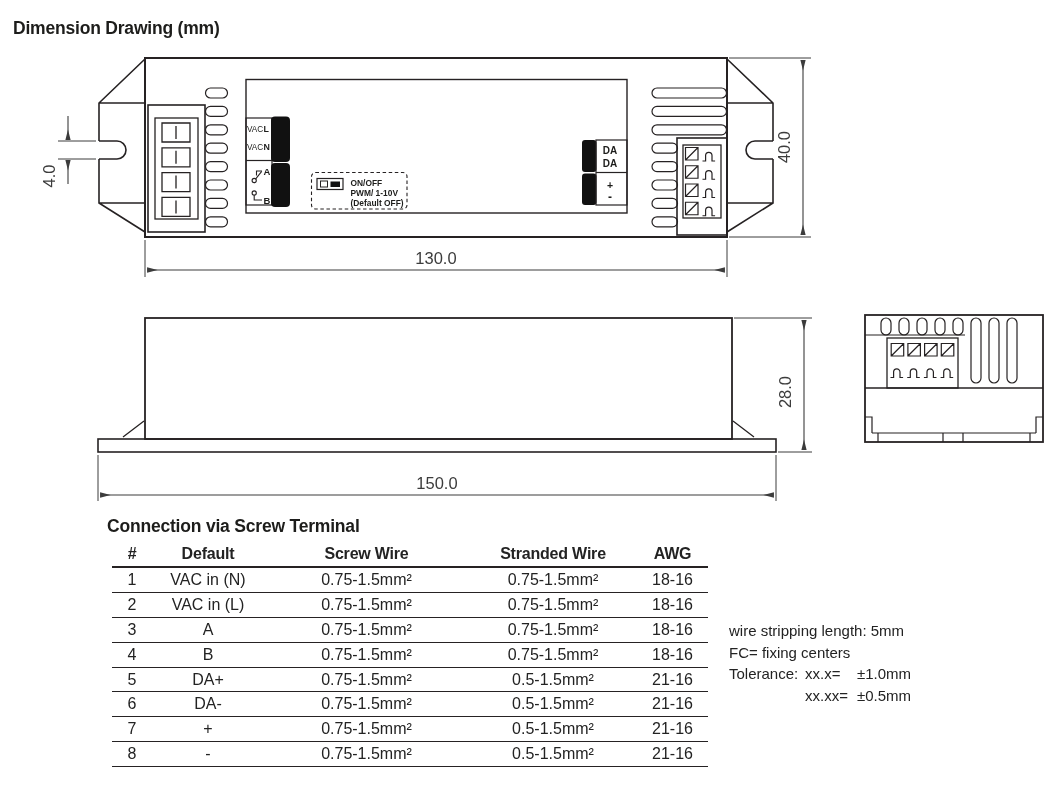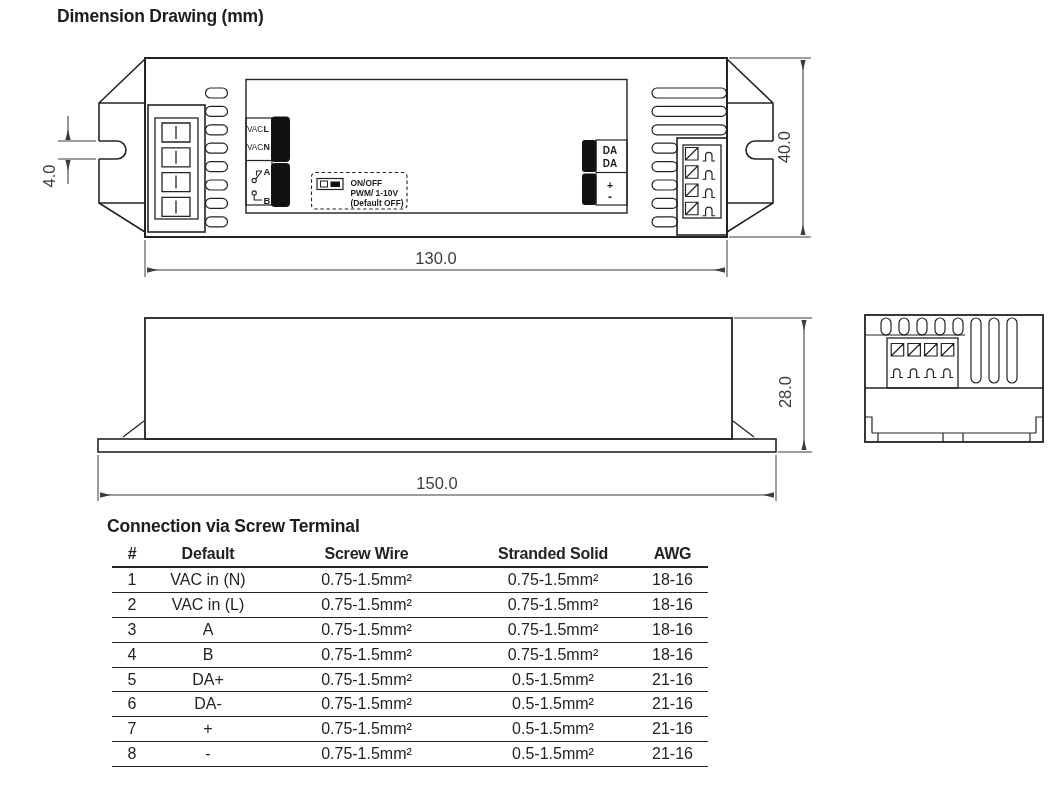--- a/index.html
+++ b/index.html
@@ -1,19 +1,19 @@
 <!DOCTYPE html>
 <html><head>
 <meta charset="utf-8">
 <style>
   html,body{margin:0;padding:0;background:#fff;}
   #page{position:relative;width:1063px;height:786px;background:#fff;overflow:hidden;
         font-family:"Liberation Sans",sans-serif;}
-  .page-title{position:absolute;left:13px;top:6px;font:bold 17.5px/1.2 "Liberation Sans",sans-serif;
-        color:#1d1d1b;letter-spacing:-0.2px;margin-left:44px;}
+  .page-title{position:absolute;left:13px;top:18px;font:bold 17.5px/1.2 "Liberation Sans",sans-serif;
+        color:#1d1d1b;letter-spacing:-0.2px;}
   svg text{font-family:"Liberation Sans",sans-serif;}
   .dimtxt{font-size:16.5px;fill:#3c3c3c;}
   .tinybold{font-weight:bold;fill:#1d1d1b;}
   .tbl-title{position:absolute;left:107px;top:516px;font:bold 17.5px/1.2 "Liberation Sans",sans-serif;
         color:#1d1d1b;letter-spacing:-0.2px;}
   table.conn{position:absolute;left:112px;top:539px;width:596px;border-collapse:collapse;
         font-size:16px;color:#232323;table-layout:fixed;}
   table.conn th{font-weight:bold;border-bottom:2.2px solid #262223;height:24px;
         vertical-align:bottom;padding:0 0 3px 0;text-align:center;letter-spacing:-0.2px;}
   table.conn td{border-bottom:1.6px solid #262223;height:23.9px;text-align:center;
@@ -198,21 +198,21 @@
         <col style="width:112px">
         <col style="width:205px">
         <col style="width:168px">
         <col style="width:71px">
       </colgroup>
     <thead>
       <tr>
         <th>#</th>
         <th>Default</th>
         <th>Screw Wire</th>
-        <th>Stranded Solid</th>
+        <th>Stranded Wire</th>
         <th>AWG</th>
       </tr>
     </thead>
     <tbody>
       <tr>
         <td>1</td>
           <td>VAC in (N)</td>
           <td>0.75-1.5mm²</td>
           <td>0.75-1.5mm²</td>
           <td>18-16</td>
@@ -262,14 +262,20 @@
       <tr>
         <td>8</td>
           <td>-</td>
           <td>0.75-1.5mm²</td>
           <td>0.5-1.5mm²</td>
           <td>21-16</td>
       </tr>
     </tbody>
   </table>
 
+  <div class="notes">
+    <div>wire stripping length: 5mm</div>
+    <div>FC= fixing centers</div>
+    <div><span class="k1">Tolerance:</span><span class="k2">xx.x=</span><span>±1.0mm</span></div>
+    <div><span class="k1"></span><span class="k2">xx.xx=</span><span>±0.5mm</span></div>
+  </div>
 
 </div>
 
 </body></html>

